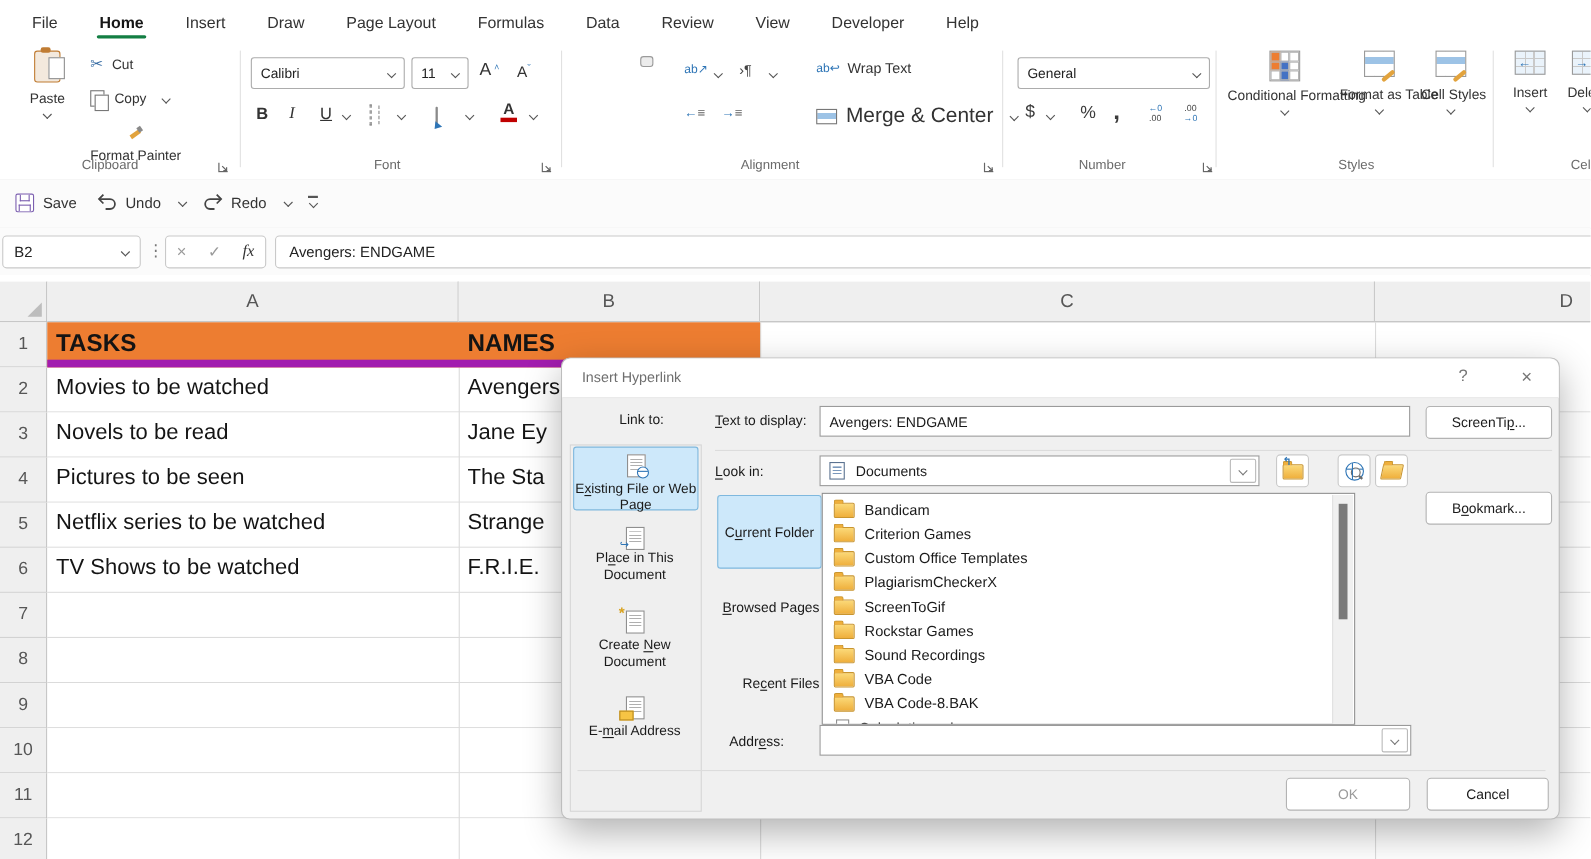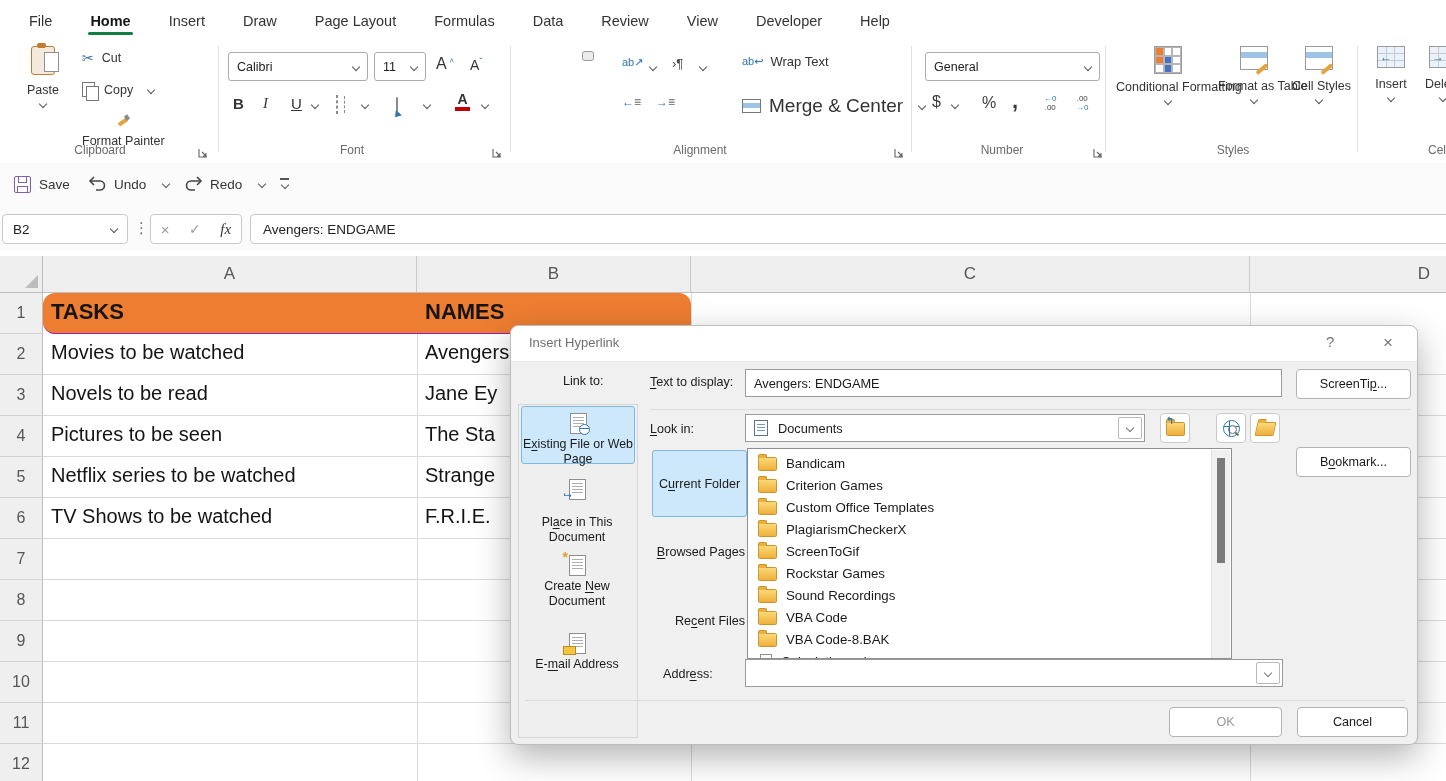--- a/index.html
+++ b/index.html
@@ -64,21 +64,21 @@
   
   .sheetbg{left:0;top:250px;width:1446px;height:531px;background:#fff;}
   .chead{position:absolute;top:256px;height:37px;background:#EFEFEF;border-right:1px solid #C9C9C9;border-bottom:1px solid #BDBDBD;box-sizing:border-box;display:flex;align-items:center;justify-content:center;font-size:17px;color:#565656;}
   .rhead{position:absolute;left:0;width:43px;height:41px;background:#EFEFEF;border-right:1px solid #BDBDBD;border-bottom:1px solid #D2D2D2;box-sizing:border-box;display:flex;align-items:center;justify-content:center;font-size:16px;color:#565656;}
   .corner{position:absolute;left:0;top:256px;width:43px;height:37px;background:#EFEFEF;border-right:1px solid #BDBDBD;border-bottom:1px solid #BDBDBD;box-sizing:border-box;}
   .corner::after{content:"";position:absolute;right:4px;bottom:4px;width:0;height:0;border-left:13px solid transparent;border-bottom:13px solid #BDBDBD;}
   .gridrow{position:absolute;left:43px;width:1403px;height:41px;border-bottom:1px solid #DBDBDB;box-sizing:border-box;background:#fff;}
   .vline{position:absolute;width:1px;background:#DBDBDB;}
   .cellA{position:absolute;left:51px;font-size:20px;color:#141414;white-space:nowrap;}
   .cellB{position:absolute;left:425px;font-size:20px;color:#141414;white-space:nowrap;}
-  .hdrrow{position:absolute;left:43px;top:293px;width:648px;height:41px;background:#ED7D31;border-bottom:1px solid #a21caf;box-sizing:border-box;border-radius:12px;}
+  .hdrrow{position:absolute;left:43px;top:293px;width:648px;height:41px;background:#ED7D31;border-bottom:7px solid #a21caf;box-sizing:border-box;}
   .hdrrow span{position:absolute;top:6px;font-size:22px;font-weight:bold;color:#141414;}
   
   .dialog{left:510px;top:325px;width:908px;height:420px;background:#F0F0F0;border:1px solid #BDBDBD;border-radius:8px;box-shadow:0 12px 34px rgba(0,0,0,.30);box-sizing:border-box;z-index:10;}
   .dtitlebar{position:absolute;left:0;top:0;width:100%;height:35px;background:#fff;border-radius:8px 8px 0 0;border-bottom:1px solid #E8E8E8;}
   .dtitle{position:absolute;left:18px;top:9px;font-size:13px;color:#6F6F6F;}
   .dico{position:absolute;top:7px;font-size:15px;color:#767676;}
   .dlabel{position:absolute;font-size:12.6px;color:#1a1a1a;white-space:nowrap;}
   .dinput{position:absolute;background:#fff;border:1px solid #9A9A9A;box-sizing:border-box;display:flex;align-items:center;font-size:12.8px;color:#1a1a1a;padding:0 8px;}
   .dbtn{position:absolute;background:#fff;border:1px solid #B3B3B3;border-radius:4px;box-sizing:border-box;display:flex;align-items:center;justify-content:center;font-size:12.6px;color:#1a1a1a;}
   .dhr{position:absolute;height:1px;background:#DCDCDC;}
@@ -396,21 +396,21 @@
             <span class="pl"></span>
             <span class="globedot"></span>
           </div>
         <div style="margin-top:3px;">E<u>x</u>isting File or Web Page</div>
       </div>
       <div class="sideitem" style="top:74px;">
         <div class="pageic">
             <span class="pl"></span>
             <span class="acc" style="left:-6px;bottom:-2px;color:#2E75B6;">↪</span>
           </div>
-        <div style="margin-top:15px;">Pl<u>a</u>ce in This Document</div>
+        <div style="margin-top:0;">Pl<u>a</u>ce in This Document</div>
       </div>
       <div class="sideitem" style="top:150px;">
         <div class="pageic">
             <span class="pl"></span>
             <span class="acc" style="left:-7px;top:-4px;color:#D9A321;font-size:14px;font-weight:bold;">*</span>
           </div>
         <div style="margin-top:3px;">Create <u>N</u>ew Document</div>
       </div>
       <div class="sideitem" style="top:228px;">
         <div class="pageic">

